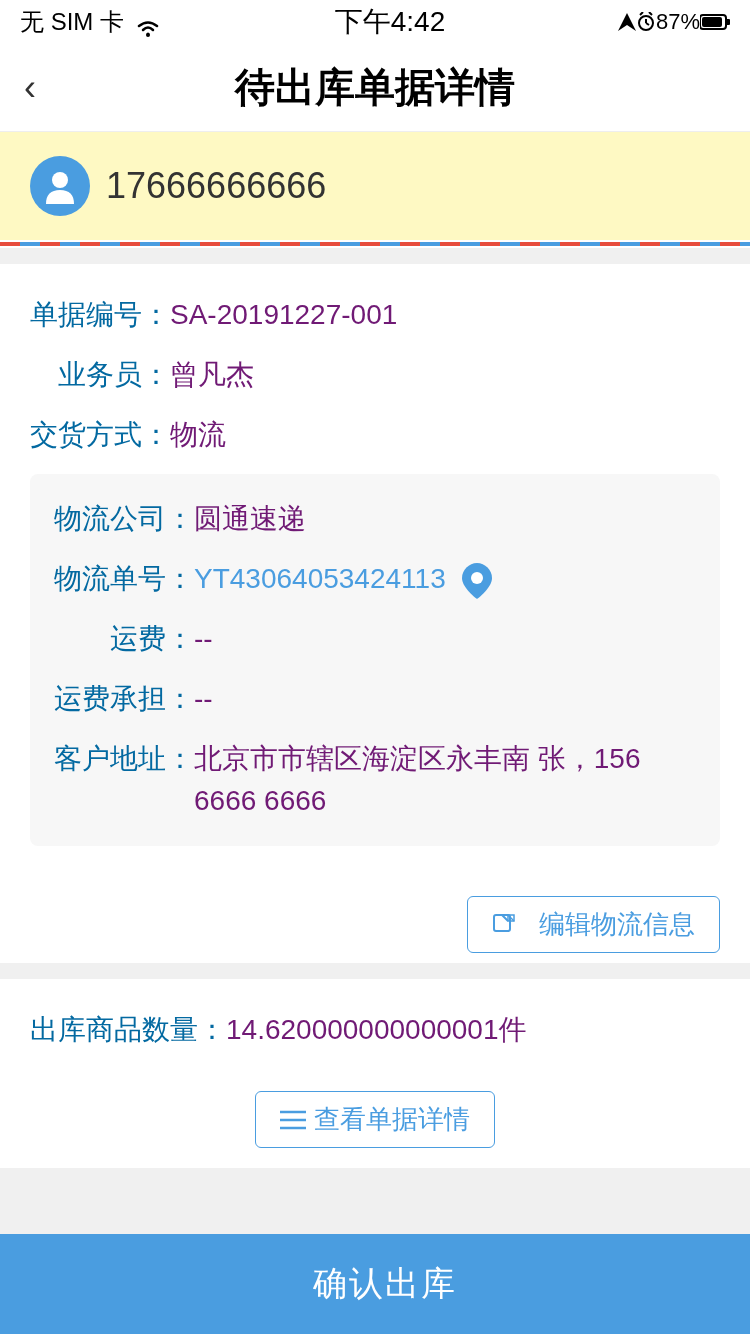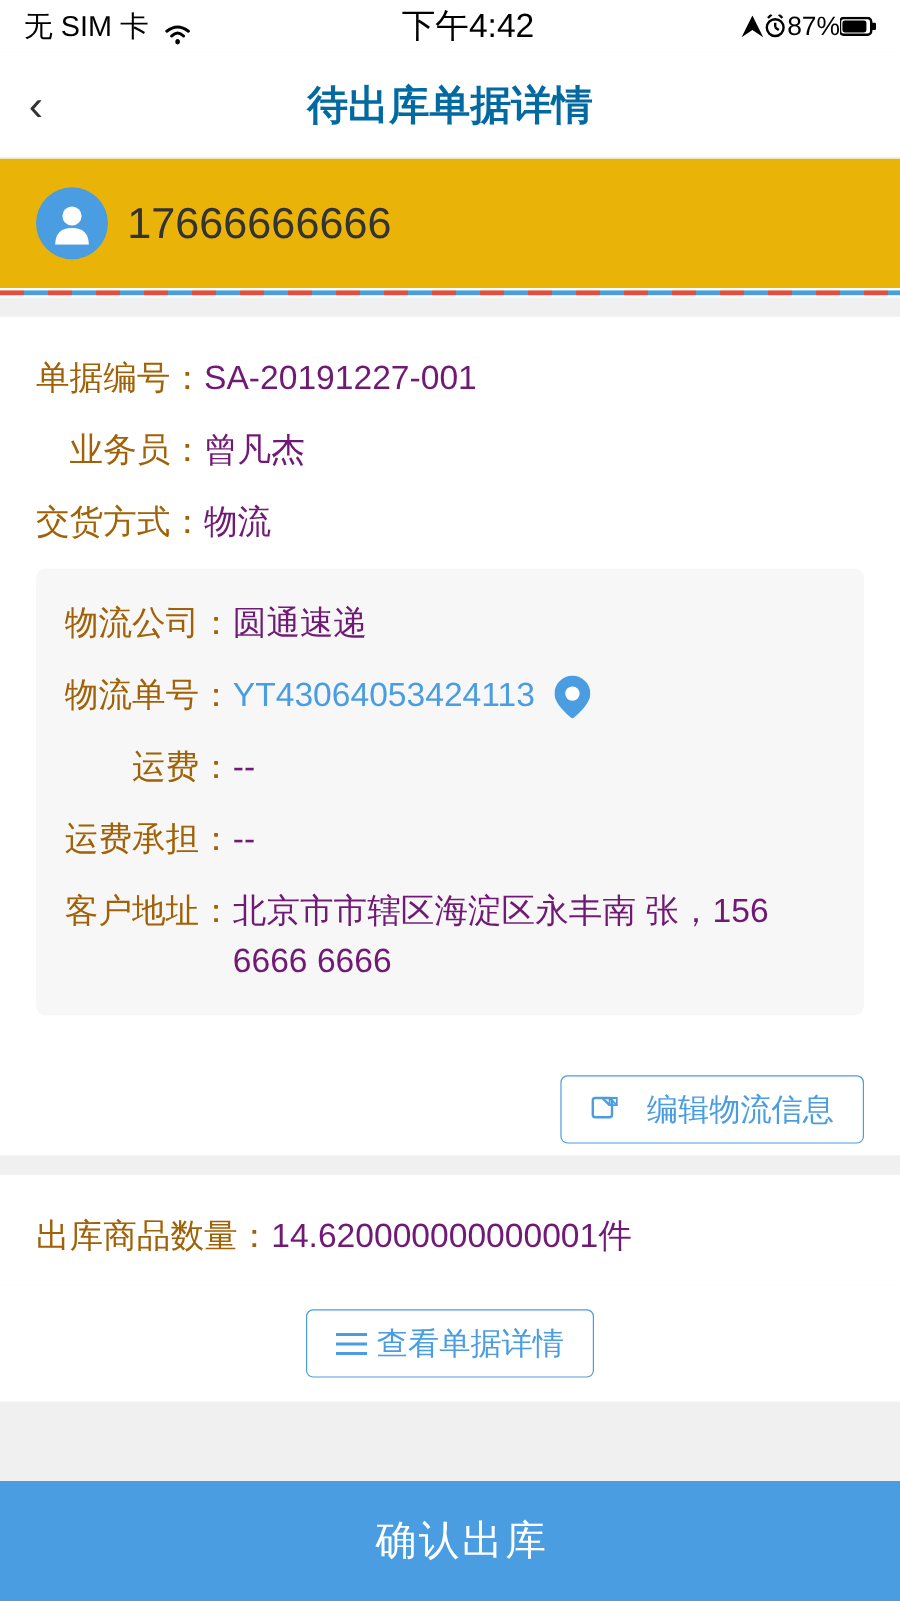--- a/index.html
+++ b/index.html
@@ -44,28 +44,28 @@
     .nav-back {
       position: absolute;
       left: 24px;
       top: 50%;
       transform: translateY(-50%);
       font-size: 36px;
       color: #333;
       cursor: pointer;
     }
     .nav-title {
-      font-size: 34px;
+      font-size: 40px;
       font-weight: 600;
-      color: #0369a1;
+      color: #000000;
     }
 
     
     .customer-header {
-      background: #eab308;
+      background: #fef9c3;
       padding: 24px 30px;
       display: flex;
       align-items: center;
       gap: 16px;
       border-bottom: none;
     }
     .avatar {
       width: 60px;
       height: 60px;
       border-radius: 50%;
@@ -111,21 +111,21 @@
     
     .info-row {
       display: flex;
       align-items: flex-start;
       margin-bottom: 18px;
       font-size: 28px;
       color: #333;
     }
     .info-row:last-child { margin-bottom: 0; }
     .info-label {
-      color: #a16207;
+      color: #0369a1;
       min-width: 140px;
       text-align: right;
       flex-shrink: 0;
       line-height: 1.5;
     }
     .info-value {
       color: #701a75;
       flex: 1;
       line-height: 1.5;
     }

